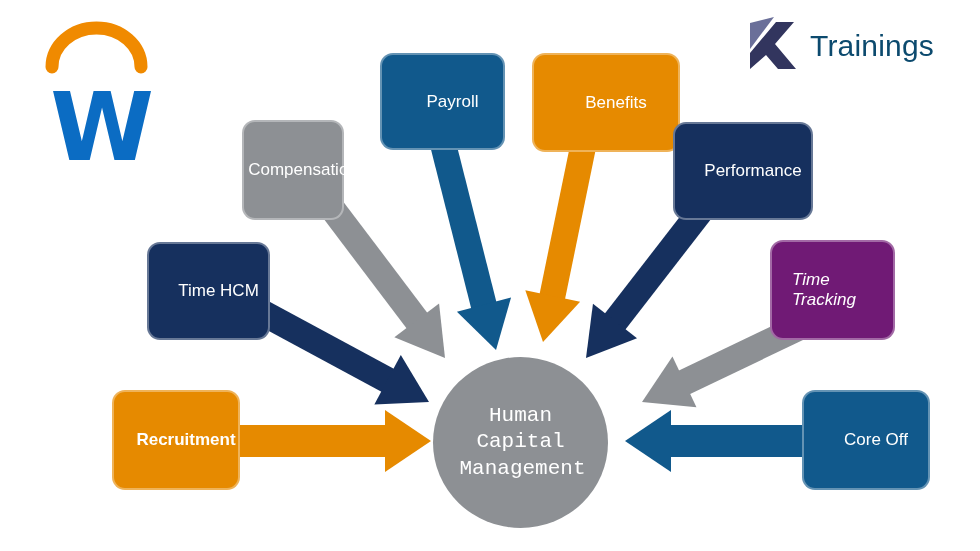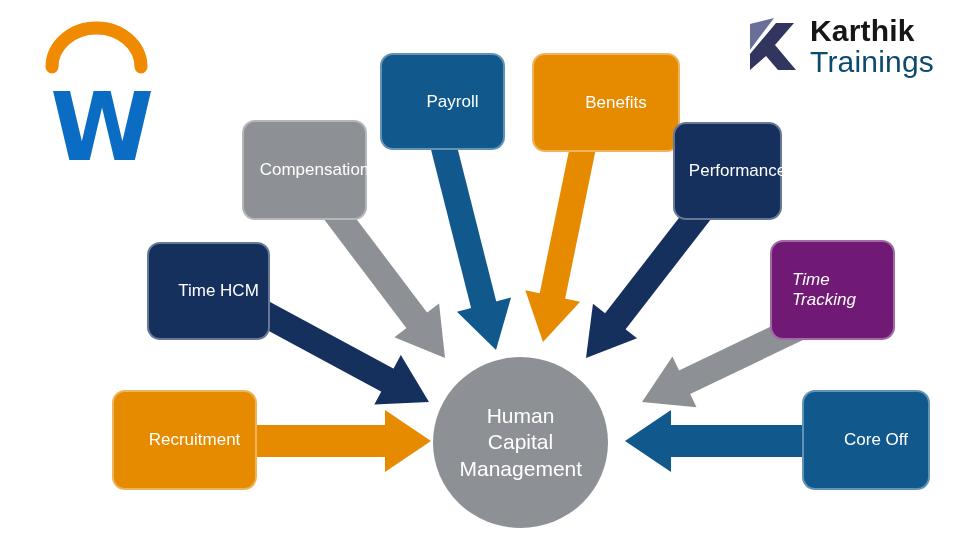--- a/index.html
+++ b/index.html
@@ -8,53 +8,52 @@
   
   .workday-logo{position:absolute;left:32px;top:14px;width:150px;height:155px;}
   .karthik-logo{position:absolute;left:744px;top:15px;display:flex;align-items:center;gap:10px;}
   .karthik-text{display:flex;flex-direction:column;justify-content:center;}
   .karthik-line1{font-size:30px;font-weight:700;line-height:31px;letter-spacing:0.2px;}
   .karthik-line2{font-size:30px;font-weight:400;line-height:31px;letter-spacing:0.2px;}
   
   .arrows{position:absolute;left:0;top:0;width:980px;height:551px;}
   
   .center-circle{position:absolute;left:433px;top:357px;width:175px;height:171px;
-                 border-radius:50%;display:flex;align-items:center;justify-content:center;}
+                 border-radius:50%;display:flex;align-items:center;justify-content:center;font-family:Liberation Mono, monospace;}
   .center-label{width:122px;text-align:center;color:#ffffff;font-size:21px;line-height:1.25;}
   
   .box{position:absolute;border-radius:13px;display:flex;align-items:center;justify-content:center;
        color:#ffffff;font-size:17px;border:2px solid rgba(255,255,255,0.35);box-sizing:border-box;padding-left:20px;}
   .b-core-hcm      {left:147px;top:242px;width:123px;height:98px;}
-  .b-compensation  {left:242px;top:120px;width:125px;height:100px;}
+  .b-compensation  {left:242px;top:120px;width:102px;height:100px;}
   .b-payroll       {left:380px;top:53px; width:125px;height:97px;}
   .b-benefits      {left:532px;top:53px; width:148px;height:99px;}
-  .b-performance   {left:673px;top:122px;width:109px;height:98px;}
+  .b-performance   {left:673px;top:122px;width:140px;height:98px;}
   .b-time-tracking {left:770px;top:240px;width:125px;height:100px;}
-  .b-recruitment   {left:112px;top:390px;width:145px;height:100px;}
+  .b-recruitment   {left:112px;top:390px;width:128px;height:100px;font-weight:bold;}
   .b-time-off      {left:802px;top:390px;width:128px;height:100px;}
 </style>
 </head>
 <body>
 
 <div class="stage">
 
   <div class="workday-logo">
     <svg width="150" height="155" viewBox="0 0 150 155">
       <path d="M20,53 A44.5,39 0 0 1 109,53" fill="none" stroke-width="13" stroke-linecap="round" stroke="#F08A00"></path>
       <text x="70" y="146" text-anchor="middle" font-size="94" font-weight="bold" font-family="DejaVu Sans, sans-serif" fill="#0B6CC3">W</text>
     </svg>
   </div>
 
   <div class="karthik-logo">
     <svg width="56" height="60" viewBox="0 0 56 60">
       <polygon points="6,8 30,2 6,34" fill="#6A6F99"></polygon>
       <path d="M6,38 L32,7 L50,7 L31,29 L52,54 L34,54 L22,40 L6,54 Z" fill="#32355E"></path>
     </svg>
     <div class="karthik-text">
-      <div class="karthik-line1" style="color: rgb(22, 22, 22);">Karthik</div>
       <div class="karthik-line2" style="color: #0c4a6e;">Trainings</div>
     </div>
   </div>
 
   <svg class="arrows" viewBox="0 0 980 551">
 
     <g>
       <line x1="250" y1="306" x2="389" y2="381" stroke-width="26" stroke="#16305E"></line>
       <polygon points="0,0 -47,-28 -47,28" transform="translate(429,402) rotate(28.2)" fill="#16305E"></polygon>
     </g>

